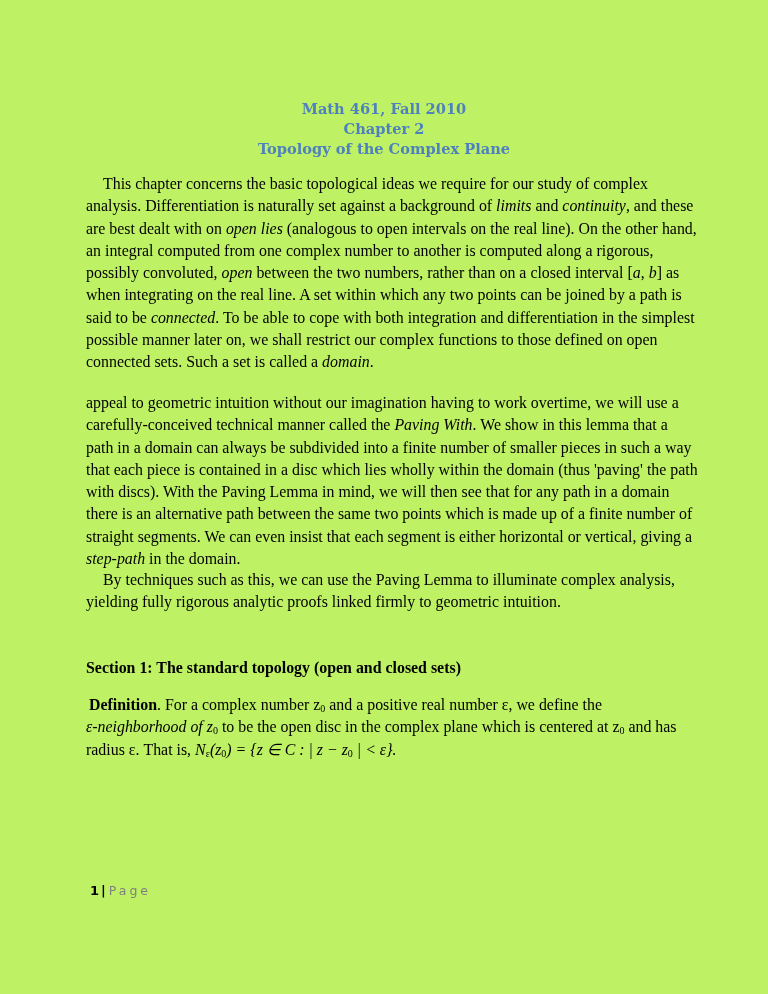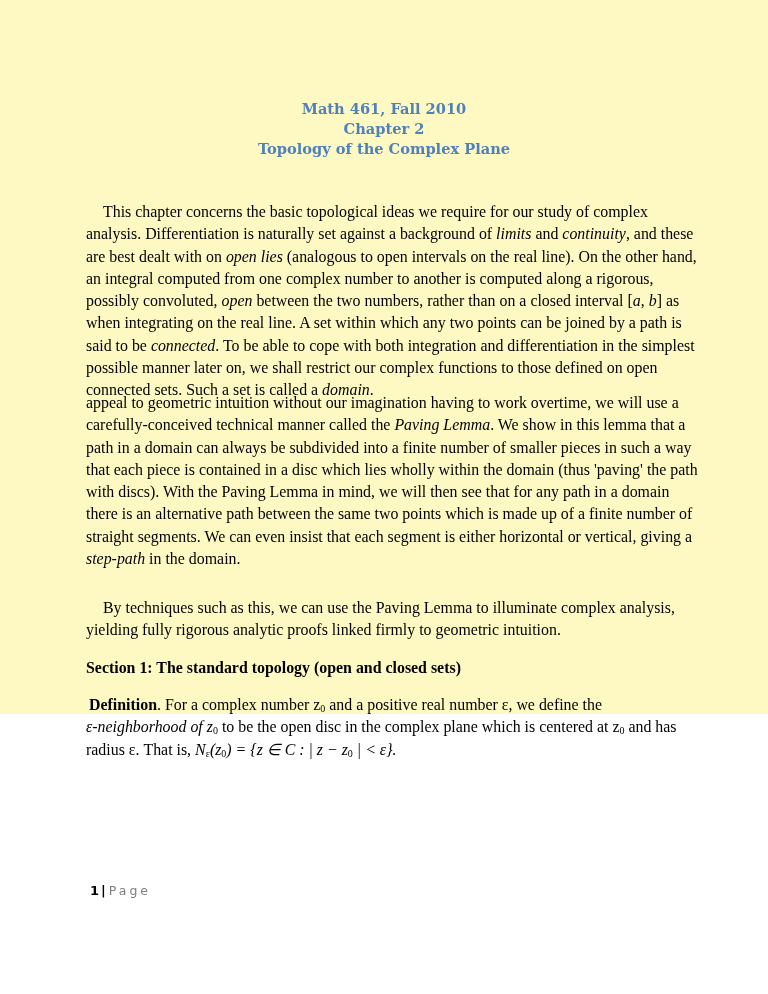--- a/index.html
+++ b/index.html
@@ -1,25 +1,25 @@
 <!DOCTYPE html>
 <html><head>
 <meta charset="utf-8">
 <style>
   html, body { margin: 0; padding: 0; background: #ffffff; }
   body { width: 768px; height: 994px; position: relative; overflow: hidden; }
-  .page { position: absolute; left: 0; top: 0; width: 768px; height: 714px; background: #fef9c3; }
+  .page { position: absolute; left: 0; top: 0; width: 768px; height: 994px; background: #bef264; }
   .title-block { position: absolute; top: 99px; left: 0; width: 768px; text-align: center;
     font-family: "DejaVu Serif", serif; font-weight: bold; color: #4f81bd; font-size: 14.6px; line-height: 20px; }
   .title-line { display: block; }
   .body { position: absolute; left: 86px; width: 600px; font-family: "Liberation Serif", serif;
     font-size: 15.9px; line-height: 22.3px; color: #000; }
   .para { margin: 0; text-align: left; white-space: nowrap; }
   .para .ln { display: block; }
-  .indent { padding-left: 17px; margin-top: 28px; }
+  .indent { padding-left: 17px; }
   i { font-style: italic; }
   .p1 { top: 173px; }
   .p2 { top: 392px; }
   .p3 { top: 569px; }
   .section-heading { position: absolute; left: 86px; top: 659px; font-family: "Liberation Serif", serif;
     font-weight: bold; font-size: 15.9px; color: #000; text-align: center; }
   .def { top: 694px; }
   .def .lead { padding-left: 3px; }
   b { font-weight: bold; }
   sub { font-size: 10px; vertical-align: -2px; line-height: 0; }
@@ -49,21 +49,21 @@
       <span class="ln">when integrating on the real line.  A set within which any two points can be joined by a path is</span>
       <span class="ln"><span>said to be </span><i>connected</i><span>.  To be able to cope with both integration and differentiation in the simplest</span></span>
       <span class="ln">possible manner later on, we shall restrict our complex functions to those defined on open</span>
       <span class="ln"><span>connected sets.  Such a set is called a </span><i>domain</i><span>.</span></span>
     </p>
   </div>
 
   <div class="body p2">
     <p class="para">
       <span class="ln">appeal to geometric intuition without our imagination having to work overtime, we will use a</span>
-      <span class="ln"><span>carefully-conceived technical manner called the </span><i>Paving Lemma</i><span>.  We show in this lemma that a</span></span>
+      <span class="ln"><span>carefully-conceived technical manner called the </span><i>Paving With</i><span>.  We show in this lemma that a</span></span>
       <span class="ln">path in a domain can always be subdivided into a finite number of smaller pieces in such a way</span>
       <span class="ln">that each piece is contained in a disc which lies wholly within the domain (thus 'paving' the path</span>
       <span class="ln">with discs).  With the Paving Lemma in mind, we will then see that for any path in a domain</span>
       <span class="ln">there is an alternative path between the same two points which is made up of a finite number of</span>
       <span class="ln">straight segments.  We can even insist that each segment is either horizontal or vertical, giving a</span>
       <span class="ln"><i>step-path</i><span> in the domain.</span></span>
     </p>
   </div>
 
   <div class="body p3">

